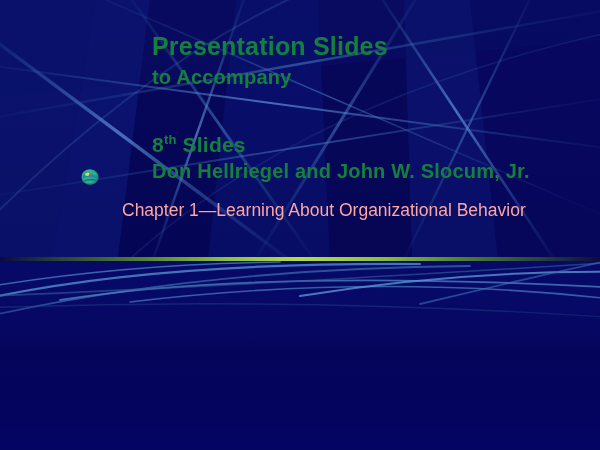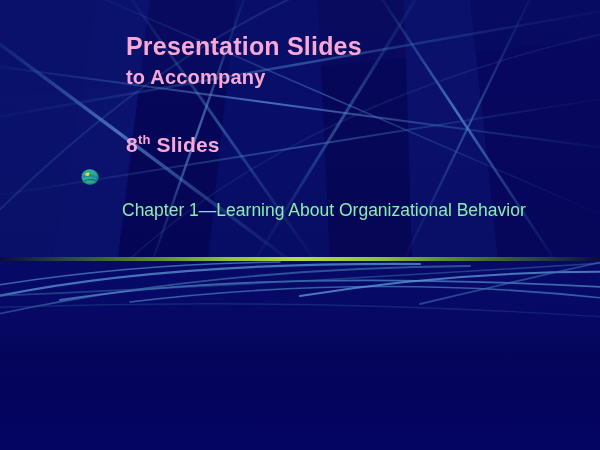--- a/index.html
+++ b/index.html
@@ -47,24 +47,25 @@
   #text-block {
     position: absolute;
     left: 0;
     top: 0;
     width: 600px;
     height: 257px;
   }
 
   .ttl {
     position: absolute;
-    color: #f9a8d4;
+    color: #15803d;
     font-weight: bold;
     white-space: nowrap;
     letter-spacing: 0.2px;
+    margin-left: 26px;
   }
 
   #line-presentation-slides {
     left: 126px;
     top: 33px;
     font-size: 25px;
     line-height: 27px;
   }
   #line-to-accompany {
     left: 126px;
@@ -96,21 +97,21 @@
     top: 160px;
     font-size: 20px;
     line-height: 22px;
   }
 
   #chapter-subtitle {
     position: absolute;
     left: 122px;
     top: 199px;
     width: 410px;
-    color: #86efac;
+    color: #fca5a5;
     font-size: 17.5px;
     line-height: 23px;
     font-weight: normal;
   }
 
   
   #globe-icon {
     position: absolute;
     left: 80px;
     top: 168px;
@@ -209,20 +210,21 @@
 
   <div id="text-block">
 
     <div class="ttl" id="line-presentation-slides">Presentation Slides</div>
 
     <div class="ttl" id="line-to-accompany">to Accompany</div>
 
 
     <div class="ttl" id="line-edition"><span>8</span><sup>th</sup><span> Slides</span></div>
 
+    <div class="ttl" id="line-authors">Don Hellriegel and John W. Slocum, Jr.</div>
 
     <svg id="globe-icon" viewBox="0 0 20 18" aria-hidden="true">
       <ellipse cx="10" cy="9" rx="8.6" ry="7.8" fill="#1f8f78"></ellipse>
       <ellipse cx="9.4" cy="8.4" rx="7.4" ry="6.8" fill="#2fae8e"></ellipse>
       <path d="M2.6 7.2 Q10 4.2 17.4 8.2 L17 11 Q10 7.6 2.6 10.2 Z" fill="#1d7fa8" opacity="0.75"></path>
       <path d="M4 13 Q10 10.6 16.6 12.4" stroke="#16617f" stroke-width="1.1" fill="none" opacity="0.8"></path>
       <ellipse cx="7.2" cy="6.4" rx="2.0" ry="1.6" fill="#f5c63a"></ellipse>
       <ellipse cx="12.4" cy="11.6" rx="1.5" ry="1.1" fill="#1a6f9b" opacity="0.9"></ellipse>
       <ellipse cx="8.3" cy="5.4" rx="0.9" ry="0.7" fill="#fff08a" opacity="0.9"></ellipse>
     </svg>

